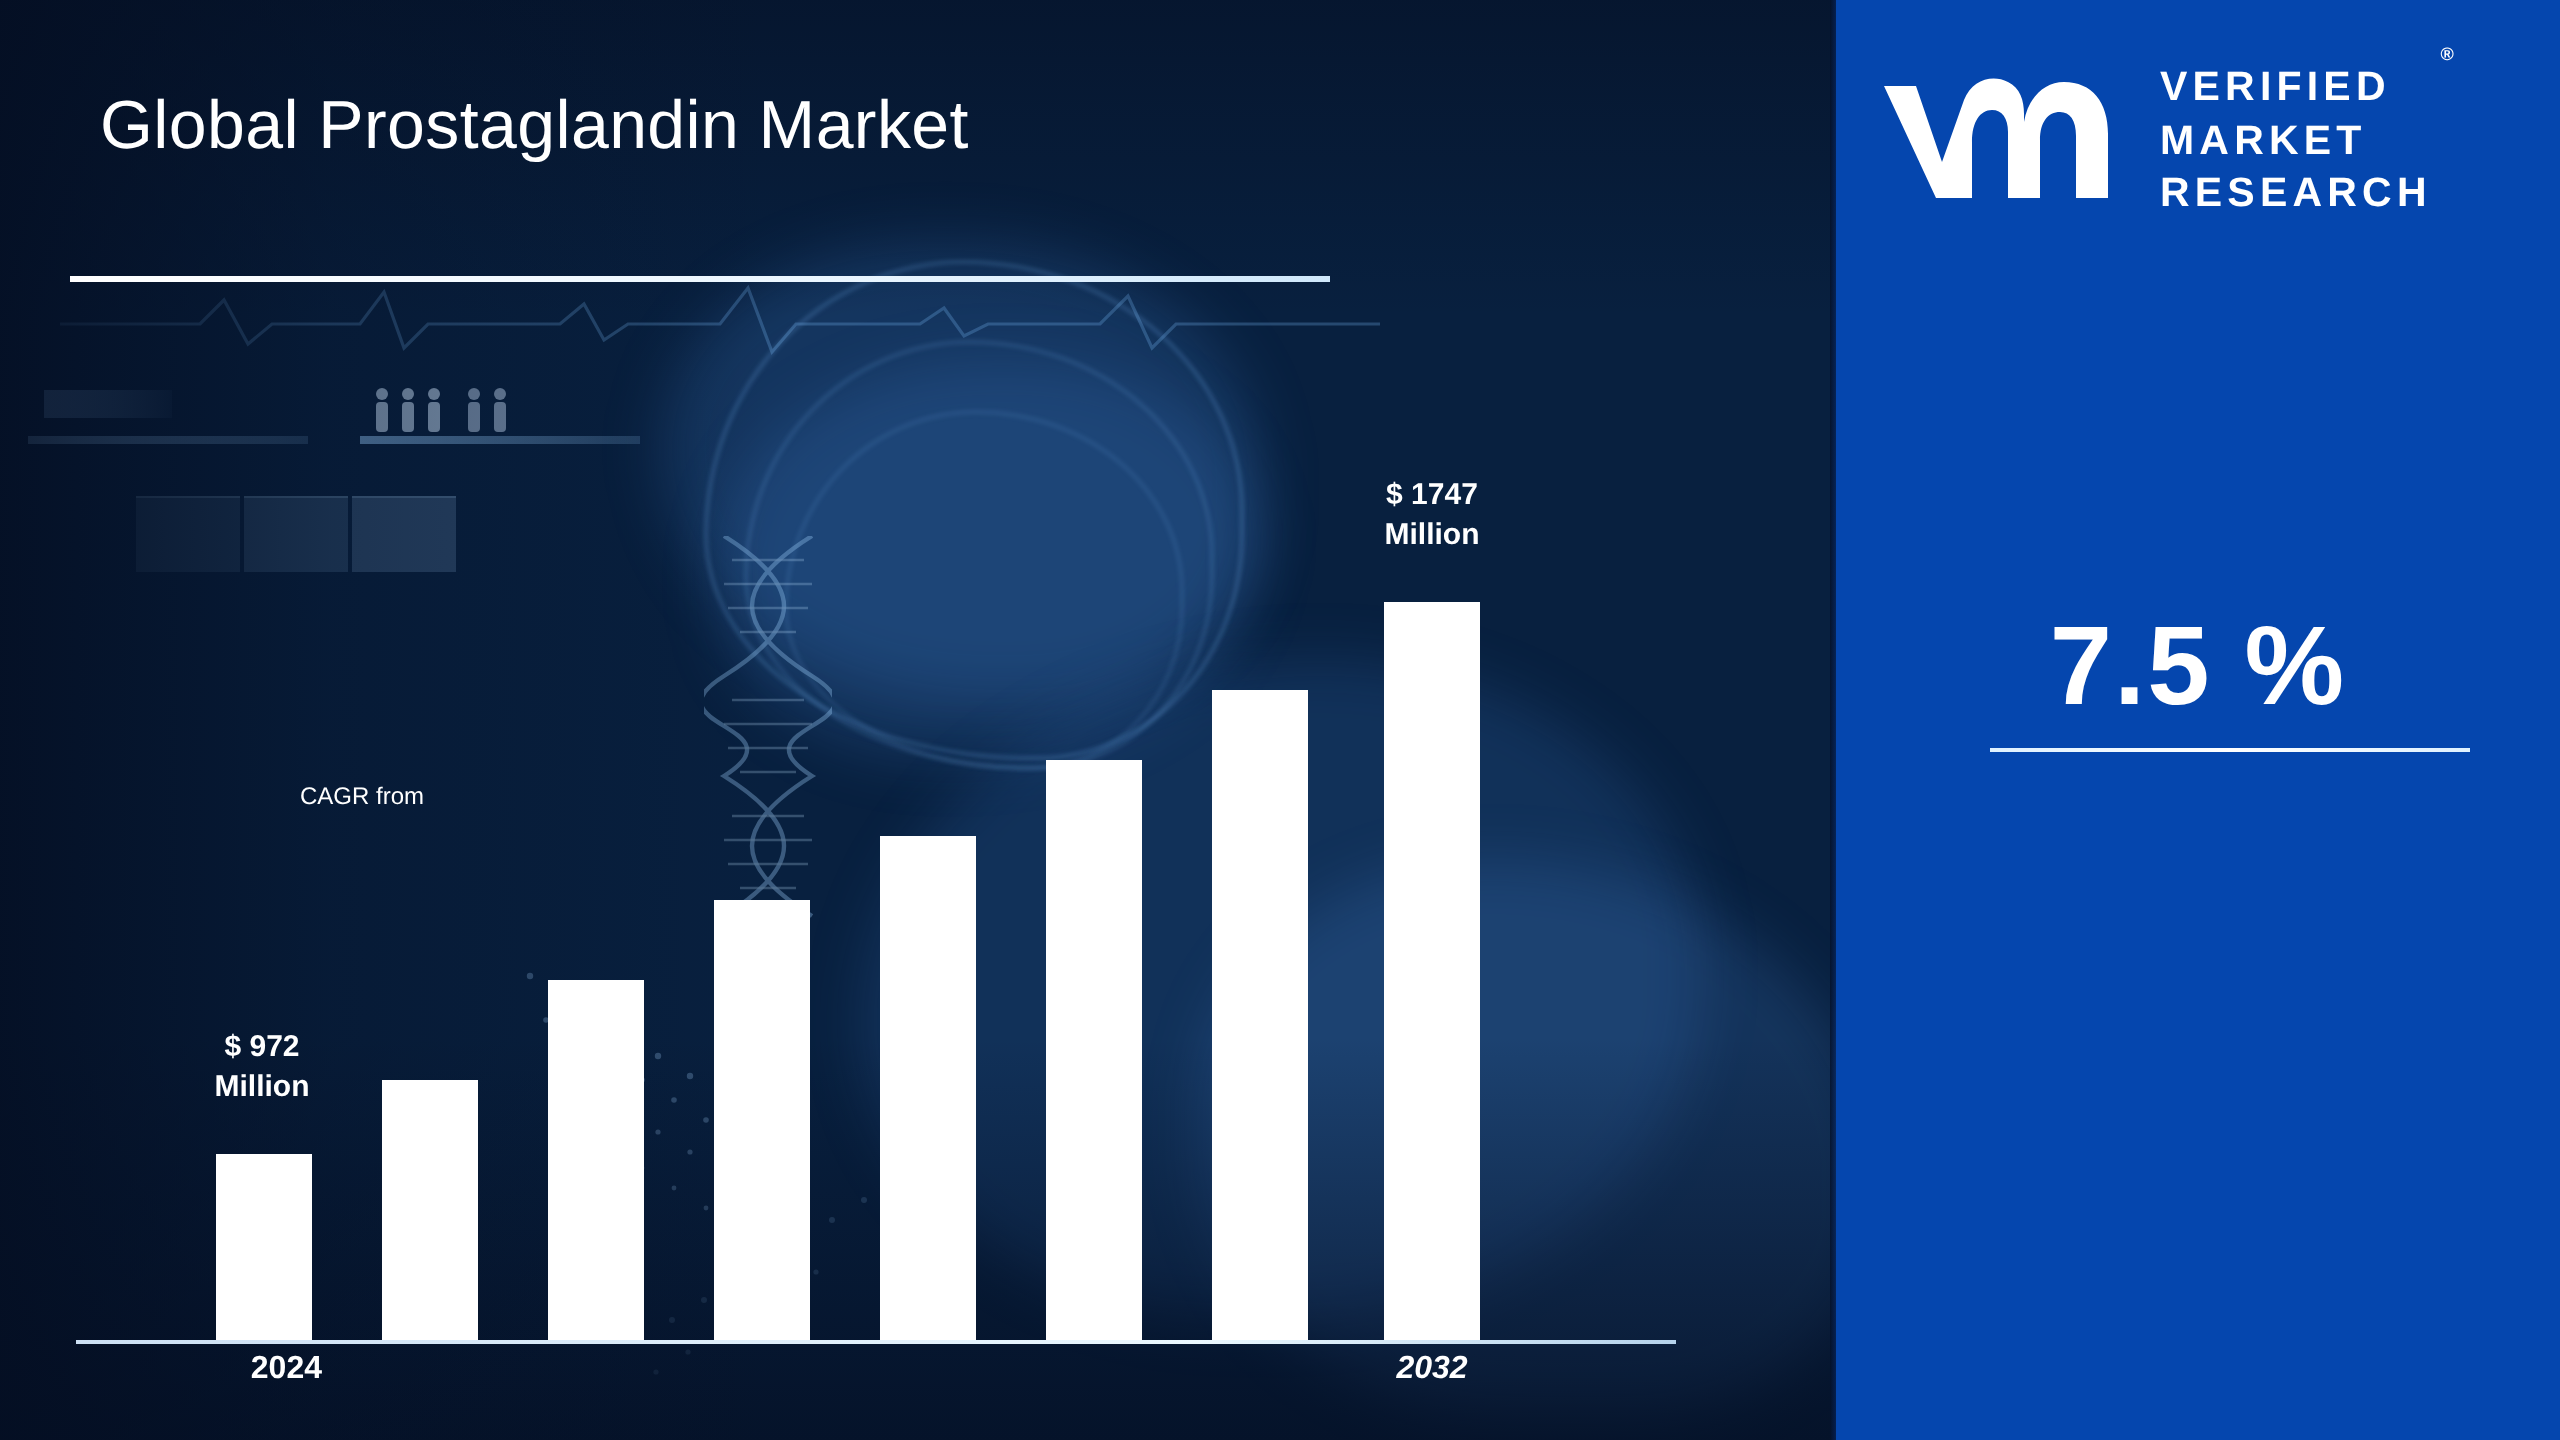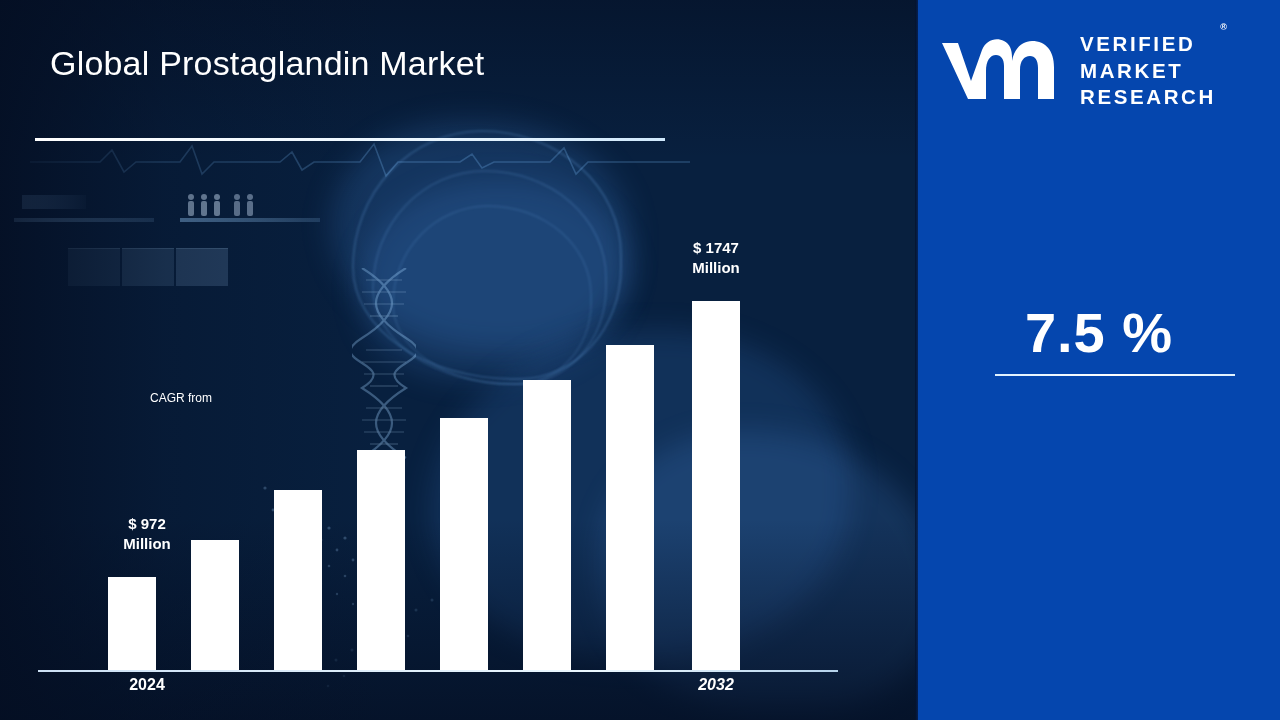--- a/index.html
+++ b/index.html
@@ -299,25 +299,25 @@
     <div class="chart" id="chart-area">
       <div class="axis-line"></div>
     <div class="bar" style="left: 108px; width: 48px; top: 577px; height: 93px; bottom: auto;"></div>
         <div class="bar" style="left: 191px; width: 48px; top: 540px; height: 130px; bottom: auto;"></div>
         <div class="bar" style="left: 274px; width: 48px; top: 490px; height: 180px; bottom: auto;"></div>
         <div class="bar" style="left: 357px; width: 48px; top: 450px; height: 220px; bottom: auto;"></div>
         <div class="bar" style="left: 440px; width: 48px; top: 418px; height: 252px; bottom: auto;"></div>
         <div class="bar" style="left: 523px; width: 48px; top: 380px; height: 290px; bottom: auto;"></div>
         <div class="bar" style="left: 606px; width: 48px; top: 345px; height: 325px; bottom: auto;"></div>
         <div class="bar" style="left: 692px; width: 48px; top: 301px; height: 369px; bottom: auto;"></div>
-        <div class="bar-value" style="width: 150px; left: 72px; top: 514px; text-align: center;">$ 972
+        <div class="bar-value" style="width: 150px; left: 56px; top: 514px; text-align: center;">$ 972
 Million</div>
         <div class="bar-value" style="width: 150px; left: 641px; top: 238px;">$ 1747
 Million</div>
-        <div class="tick" style="width: 90px; left: 102px;">2024</div>
+        <div class="tick" style="width: 90px; left: 71px; text-align: right;">2024</div>
         <div class="tick" style="width: 90px; left: 671px; font-style: italic;">2032</div>
       </div>
   </div>
 
   <div class="panel-seam"></div>
   <div class="right-panel">
 
     <div class="logo-wrap">
       <svg class="logo-mark" viewBox="0 0 128 68">
         <path d="M4,6 L20,6 L33,44 L44,13 C48,3 58,0 66,4 C72,7 74,13 74,20 L74,24 C76,12 84,4 94,4 C108,4 116,14 116,30 L116,62 L100,62 L100,31 C100,23 97,19 92,19 C86,19 82,24 82,33 L82,62 L66,62 L66,29 C66,22 63,18 58,18 C52,18 48,24 48,34 L48,62 L30,62 L4,6 Z" fill="#ffffff"></path>

